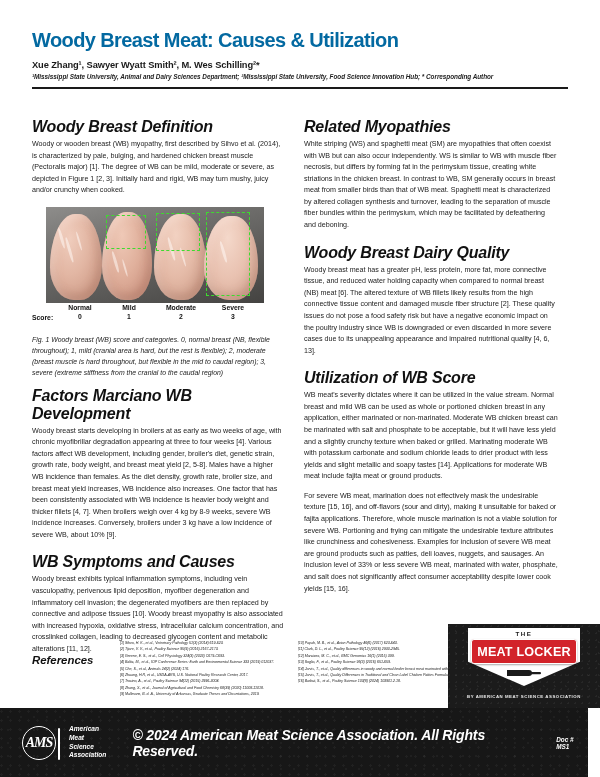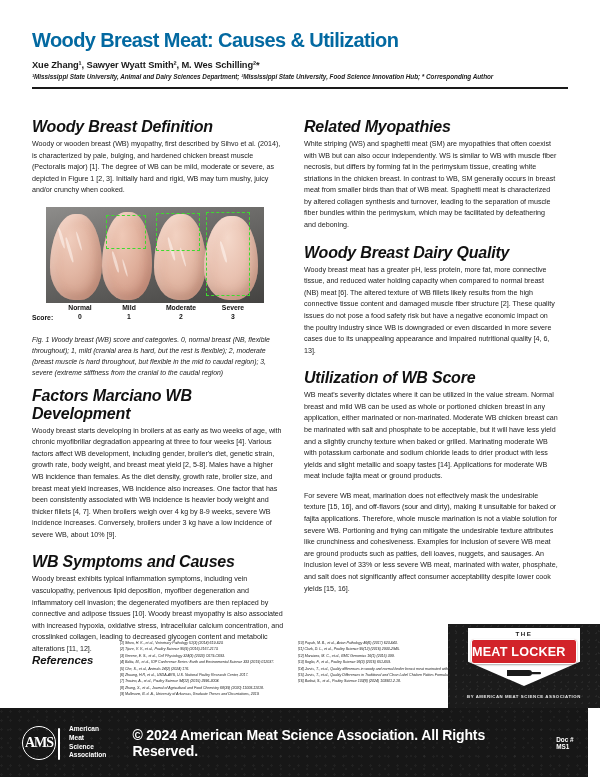--- a/index.html
+++ b/index.html
@@ -180,21 +180,21 @@
     left: 50%; top: 6px; transform: translateX(-50%);
     font-size: 6.2px; font-weight: 700; letter-spacing: 1.6px; color: #1b1b1b;
   }
   .locker-banner {
     position: absolute;
     left: 50%; top: 15px; transform: translateX(-50%);
     width: 106px; height: 25px;
     background: #d2232a;
     border: 1.6px solid #ffffff;
     border-radius: 3px;
-    display: flex; align-items: center; 
+    display: flex; align-items: center; justify-content: center;
     box-shadow: 0 1px 2px rgba(0,0,0,.35);
   }
   .locker-banner span {
     font-size: 12.6px; font-weight: 700; color: #fff;
     letter-spacing: 0.2px;
   }
   .cleaver {
     position: absolute;
     left: 50%; top: 44px; transform: translateX(-50%);
     width: 38px; height: 10px;
@@ -211,20 +211,21 @@
     position: absolute;
     left: 0; right: 12px; bottom: 0;
     height: 69px;
     background:
       radial-gradient(circle at 15% 40%, rgba(255,255,255,.045) 0 1.2px, transparent 1.2px),
       radial-gradient(circle at 62% 72%, rgba(255,255,255,.04) 0 1.2px, transparent 1.2px),
       #171717;
     background-size: 9px 9px, 13px 13px, auto;
     display: flex; align-items: center;
     padding-left: 22px;
+    font-style: italic;
   }
   .amsa-logo {
     width: 34px; height: 34px;
     border-radius: 50%;
     border: 1.6px solid #fff;
     display: flex; align-items: center; justify-content: center;
     flex: none;
     position: relative;
   }
   .amsa-logo::after {

